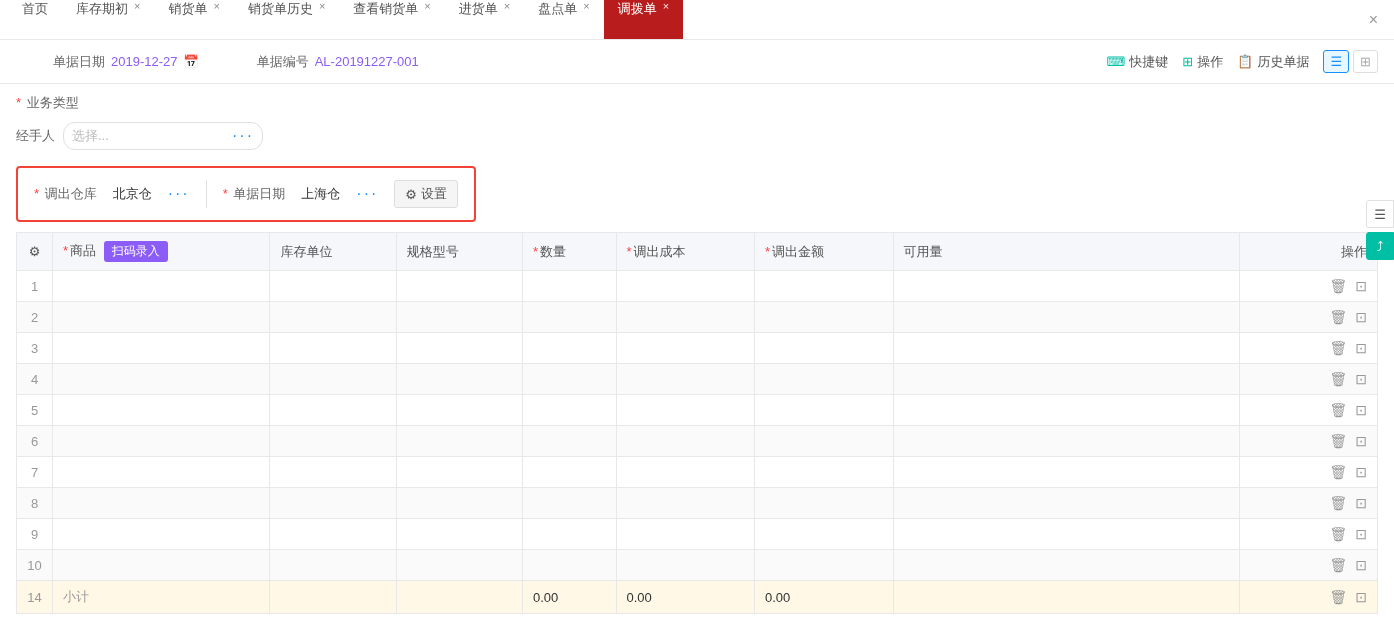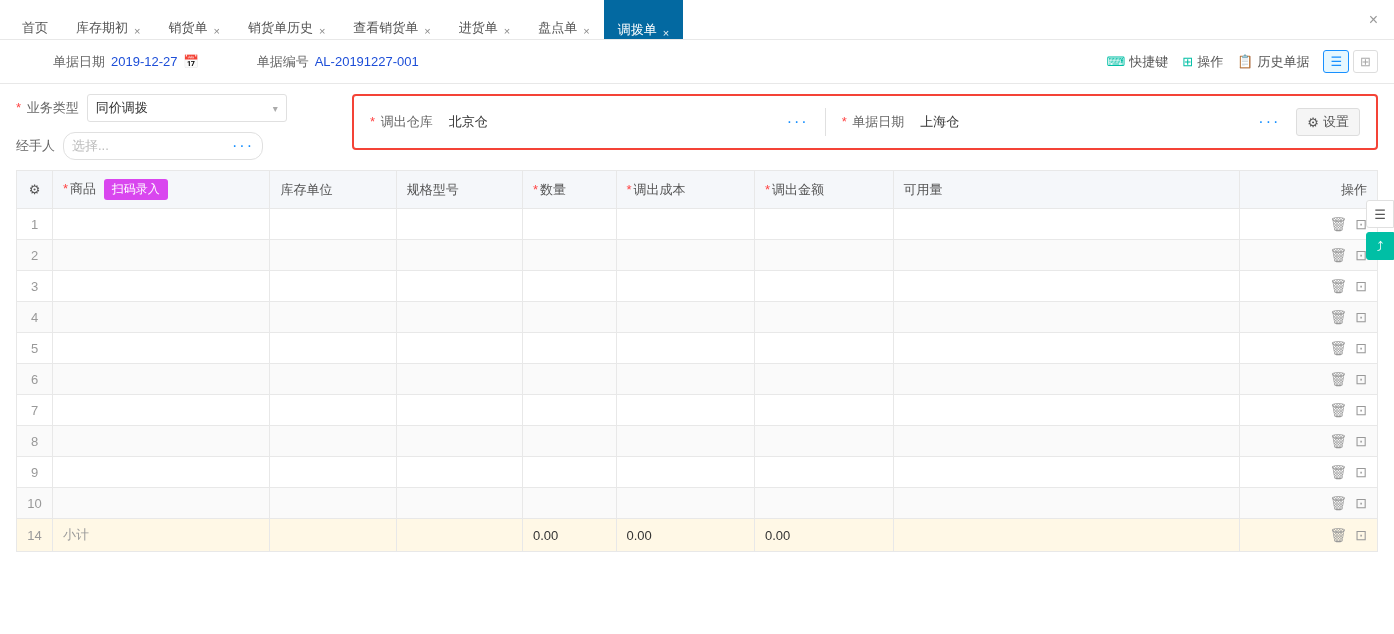--- a/index.html
+++ b/index.html
@@ -8,32 +8,32 @@
     
     .tab-bar {
       display: flex; align-items: center;
       border-bottom: 1px solid #e8e8e8;
       background: #fff;
       height: 40px;
       padding: 0 8px;
       position: relative;
     }
     .tab-item {
-      display: flex; align-items: flex-end;
+      display: flex; align-items: flex-start;
       padding: 0 14px;
       height: 100%;
       cursor: pointer;
       color: #555;
       font-size: 13px;
       white-space: nowrap;
       border-bottom: 2px solid transparent;
     }
     .tab-item.active {
       color: #fff;
-      background: #0369a1;
+      background: #b91c1c;
       border-bottom: none;
     }
     .tab-item .close-icon {
       margin-left: 6px;
       font-size: 11px;
       color: inherit;
       opacity: 0.7;
     }
     .tab-item.active .close-icon { color: #fff; opacity: 0.9; }
     .tab-bar-close {
@@ -49,39 +49,40 @@
       display: flex; align-items: center;
       padding: 10px 16px;
       border-bottom: 1px solid #e8e8e8;
       gap: 20px;
     }
     .toolbar-item {
       display: flex; align-items: center; gap: 6px;
       color: #555; font-size: 13px; margin-left: 37px;
     }
     .toolbar-label { color: #666; }
-    .toolbar-value { color: #1d4ed8; font-weight: 500; }
+    .toolbar-value { color: #8b5cf6; font-weight: 500; }
     .toolbar-icon { color: #aaa; cursor: pointer; }
     .toolbar-right {
       margin-left: auto;
       display: flex; align-items: center; gap: 14px;
       color: #555; font-size: 13px;
     }
     .toolbar-right .btn-group {
       display: flex; align-items: center; gap: 4px;
       cursor: pointer; color: #555;
     }
     .toolbar-right .btn-group .icon { color: #aaa; }
 
     
     .form-area {
       padding: 10px 16px;
       display: flex;
       align-items: flex-start;
       gap: 16px;
+      flex-direction: column;
     }
     .form-left {
       display: flex; flex-direction: column; gap: 10px;
       min-width: 320px;
     }
     .form-field {
       display: flex; align-items: center; gap: 8px;
     }
     .field-label {
       color: #666; font-size: 13px;
@@ -167,21 +168,21 @@
     }
     .row-num { color: #999; text-align: center; width: 36px; }
     .op-cell {
       display: flex; align-items: center; justify-content: flex-end; gap: 8px;
     }
     .op-icon {
       cursor: pointer; color: #999; font-size: 14px;
     }
     .gear-col { width: 36px; text-align: center; }
     .scan-btn {
-      background: #d946ef;
+      background: #8b5cf6;
       color: #fff;
       border: none;
       border-radius: 3px;
       padding: 2px 8px;
       font-size: 12px;
       cursor: pointer;
       margin-left: 4px;
     }
 
     
@@ -283,24 +284,20 @@
 </div>
 
 <div class="form-area">
 
   <div class="form-left">
     <div class="form-field">
       <span class="field-label">
         <span class="required">*</span>
         <span>业务类型</span>
       </span>
-      <div class="field-input" style="min-width:200px;">
-        <span class="value">同价调拨</span>
-        <span class="arrow">▾</span>
-      </div>
     </div>
     <div class="form-field">
       <span class="field-label">
         <span>经手人</span>
       </span>
       <div class="field-input" style="min-width:200px;border-radius:12px;">
         <span class="field-placeholder">选择...</span>
         <span style="color:#1890ff;font-size:16px;letter-spacing:2px;">···</span>
       </div>
     </div>

